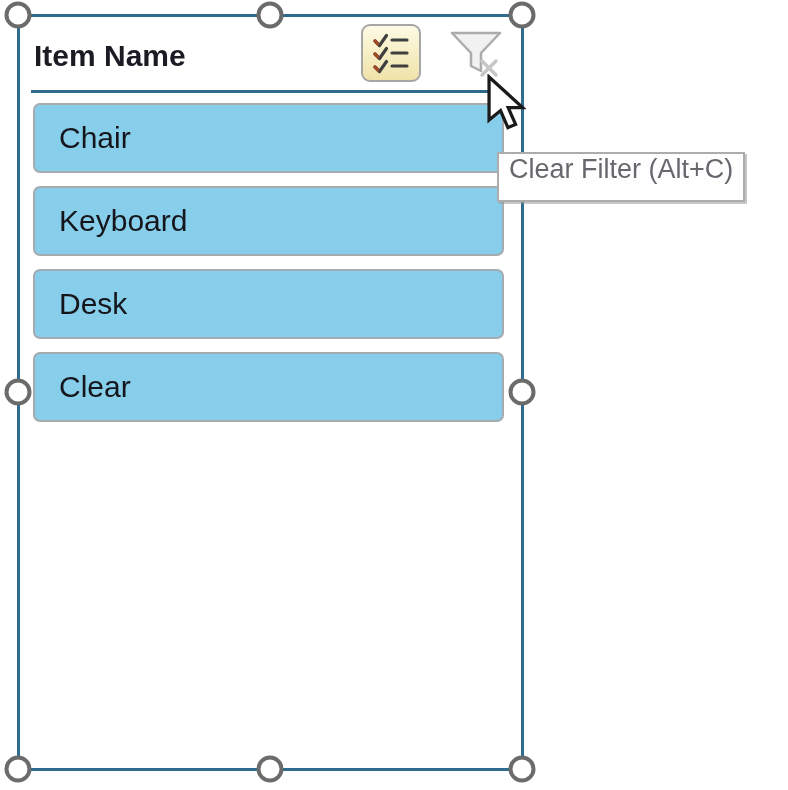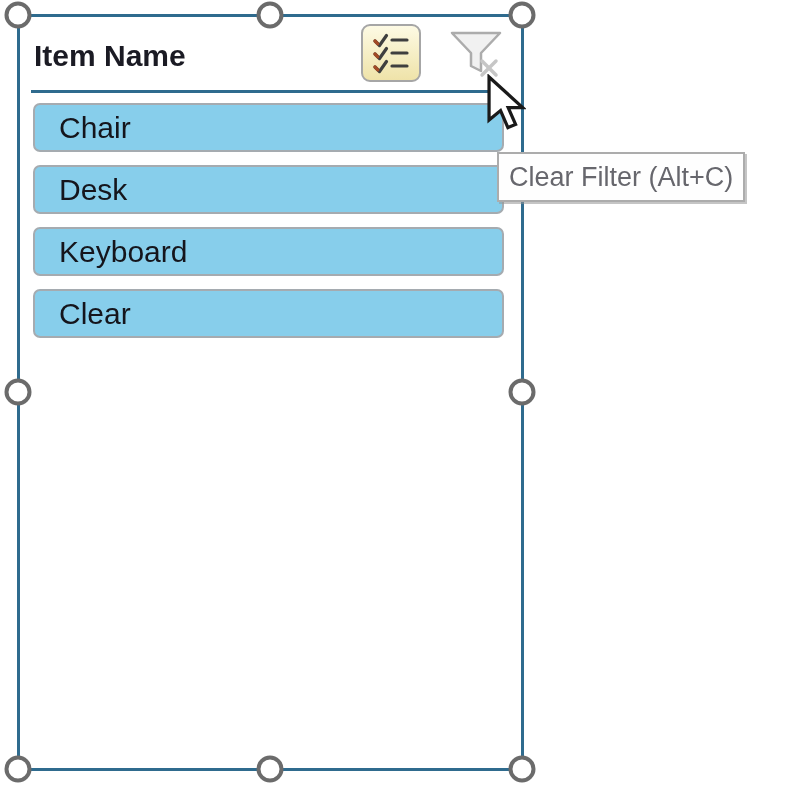--- a/index.html
+++ b/index.html
@@ -41,33 +41,33 @@
   }
   .clear-filter-btn{
     position:absolute;left:428px;top:11px;width:56px;height:54px;
     display:flex;align-items:center;justify-content:center;
   }
   
   .slicer-item-list{
     position:absolute;left:13px;top:86px;width:471px;
   }
   .slicer-item{
-    height:49px;margin-bottom:13px;box-sizing:border-box;
+    height:70px;margin-bottom:13px;box-sizing:border-box;
     background:var(--item-fill,#87CEEB);
     border:2px solid #A5ABB0;border-radius:7px;
     display:flex;align-items:center;padding-left:24px;
     font-size:30px;color:var(--item-text,#15151C);
   }
   
   .tooltip{
     position:absolute;left:497px;top:152px;height:50px;
     box-sizing:border-box;background:#FEFEFE;
     border:2px solid #ACACAC;
     box-shadow:2px 2px 0 rgba(150,150,150,0.55);
-    display:flex;align-items:center;padding:0 10px;
+    display:flex;padding:0 10px;
     font-size:27px;color:var(--tooltip-text,#67676D);
     white-space:nowrap;z-index:5;
   }
   
   .cursor{position:absolute;left:486px;top:74px;z-index:7;}
 </style>
 </head>
 <body>
 
 <div class="slicer-frame">
@@ -104,24 +104,24 @@
     </svg>
   </div>
 
   <div class="header-underline"></div>
 
   <div class="slicer-item-list">
       <div class="slicer-item">
     <span>Chair</span>
   </div>
       <div class="slicer-item">
-    <span>Desk</span>
+    <span>Keyboard</span>
   </div>
       <div class="slicer-item">
-    <span>Keyboard</span>
+    <span>Desk</span>
   </div>
       <div class="slicer-item">
     <span>Clear</span>
   </div>
     </div>
 </div>
 
 <div class="handle h-tl"></div>
 <div class="handle h-tc"></div>
 <div class="handle h-tr"></div>

